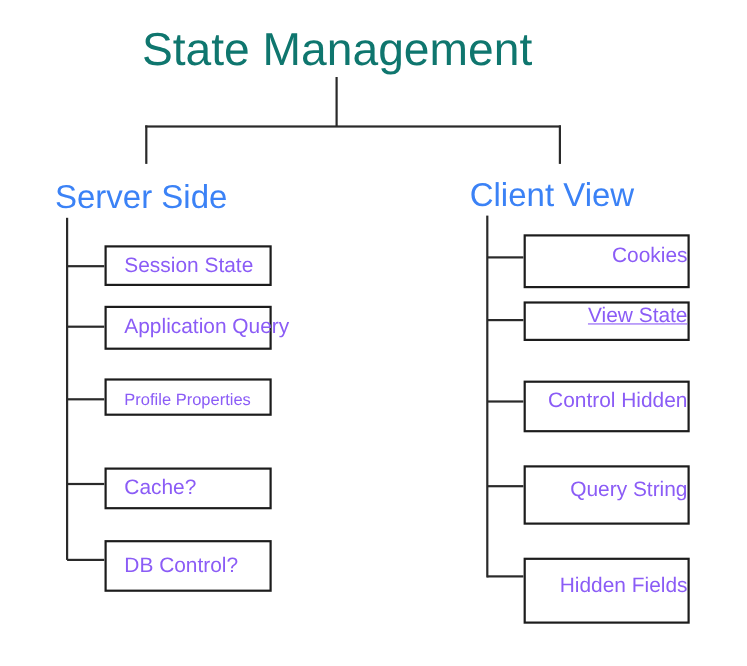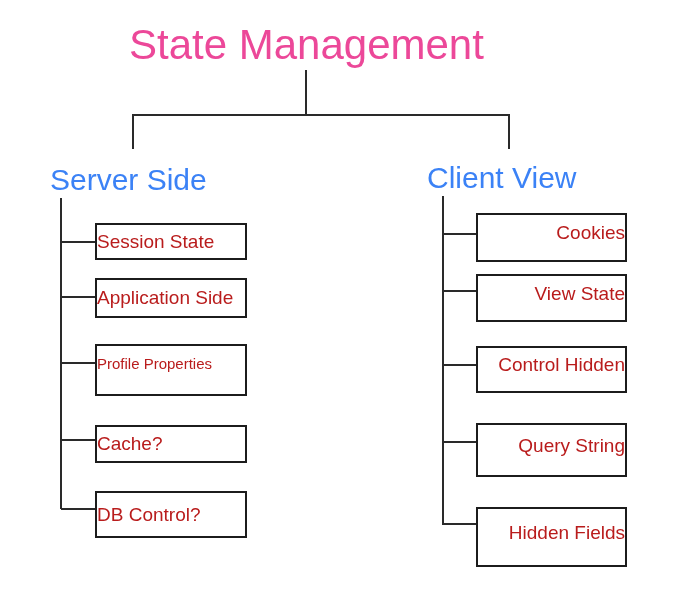--- a/index.html
+++ b/index.html
@@ -16,21 +16,21 @@
     color: #111111;
     overflow: hidden;
   }
   .title {
     position: absolute;
     left: 129px;
     top: 22px;
     font-size: 42px;
     line-height: 1.1;
     white-space: nowrap;
-    color: #ec4899;
+    color: #0f766e;
   }
   .branch-label {
     position: absolute;
     font-size: 30px;
     line-height: 1.1;
     white-space: nowrap;
     color: #3b82f6;
   }
   .branch-label.server { left: 50px;  top: 163px; }
   .branch-label.client { left: 427px; top: 161px; }
@@ -38,24 +38,24 @@
     position: absolute;
     background: #2a2a2a;
   }
   .node {
     position: absolute;
     box-sizing: border-box;
     border: 2px solid #1c1c1c;
     background: #ffffff;
     display: flex;
     align-items: center;
-    padding-left: 0;
+    padding-left: 16px;
     font-size: 19px;
     white-space: nowrap;
-    color: #b91c1c;
+    color: #8b5cf6;
   }
   .node.small { font-size: 15px; }
   .node.bias-up { padding-bottom: 9px; }
   .col-left  { left: 95px;  width: 152px; }
   .col-right { left: 476px; width: 151px; justify-content: flex-end; }
 </style>
 </head>
 <body>
 
 <div class="canvas">
@@ -81,36 +81,36 @@
   <div class="line" style="left:443px; top:233px; width:33px; height:1.5px;"></div>
   <div class="line" style="left:443px; top:290px; width:33px; height:1.5px;"></div>
   <div class="line" style="left:443px; top:364px; width:33px; height:1.5px;"></div>
   <div class="line" style="left:443px; top:441px; width:33px; height:1.5px;"></div>
   <div class="line" style="left:443px; top:523px; width:33px; height:1.5px;"></div>
 
   <div class="node col-left" style="top:223px; height:37px;">
       <span>Session State</span>
     </div>
   <div class="node col-left" style="top:278px; height:40px;">
-      <span>Application Side</span>
+      <span>Application Query</span>
     </div>
-  <div class="node col-left small" style="top:344px; height:52px; align-items:flex-start; padding-top:9px;">
+  <div class="node col-left small" style="top:344px; height:34px; align-items:flex-start; padding-top:9px;">
       <span>Profile Properties</span>
     </div>
   <div class="node col-left" style="top:425px; height:38px;">
       <span>Cache?</span>
     </div>
   <div class="node col-left" style="top:491px; height:47px;">
       <span>DB Control?</span>
     </div>
 
   <div class="node col-right bias-up" style="top:213px; height:49px;">
       <span>Cookies</span>
     </div>
-  <div class="node col-right bias-up" style="top:274px; height:48px;">
+  <div class="node col-right bias-up" style="top:274px; height:36px;text-decoration:underline;">
       <span>View State</span>
     </div>
   <div class="node col-right bias-up" style="top:346px; height:47px;">
       <span>Control Hidden</span>
     </div>
   <div class="node col-right bias-up" style="top:423px; height:54px;">
       <span>Query String</span>
     </div>
   <div class="node col-right bias-up" style="top:507px; height:60px;">
       <span>Hidden Fields</span>

